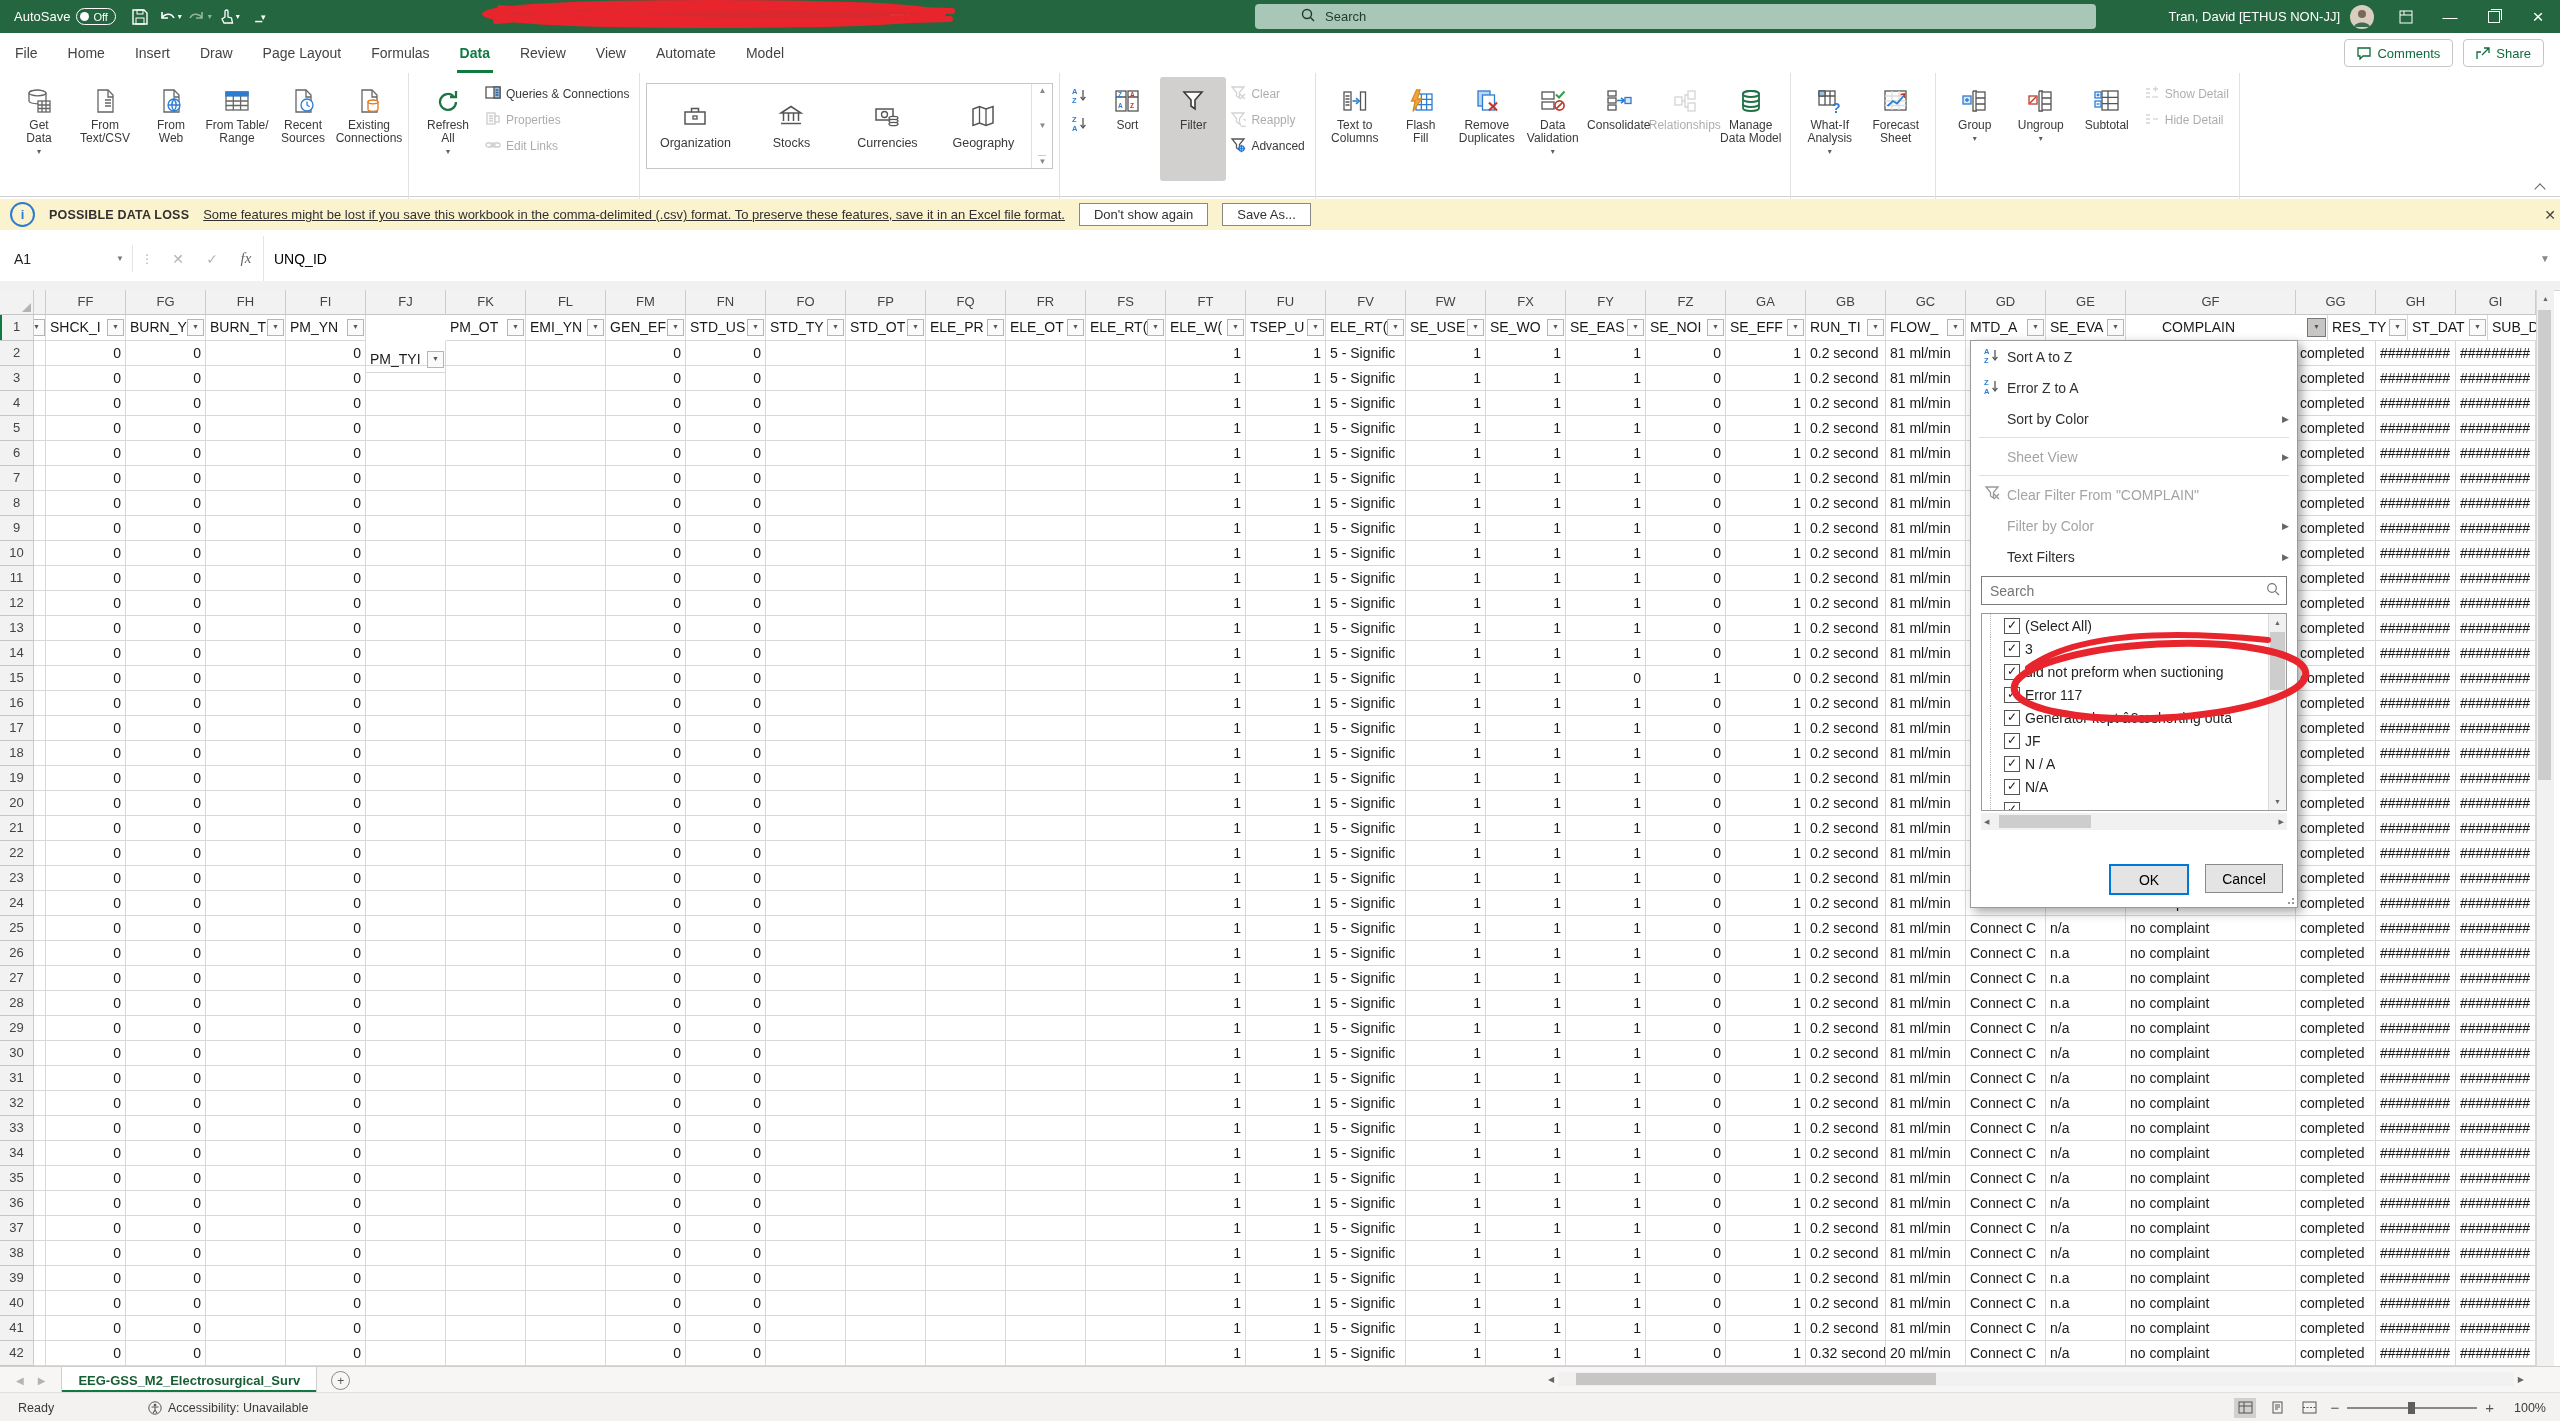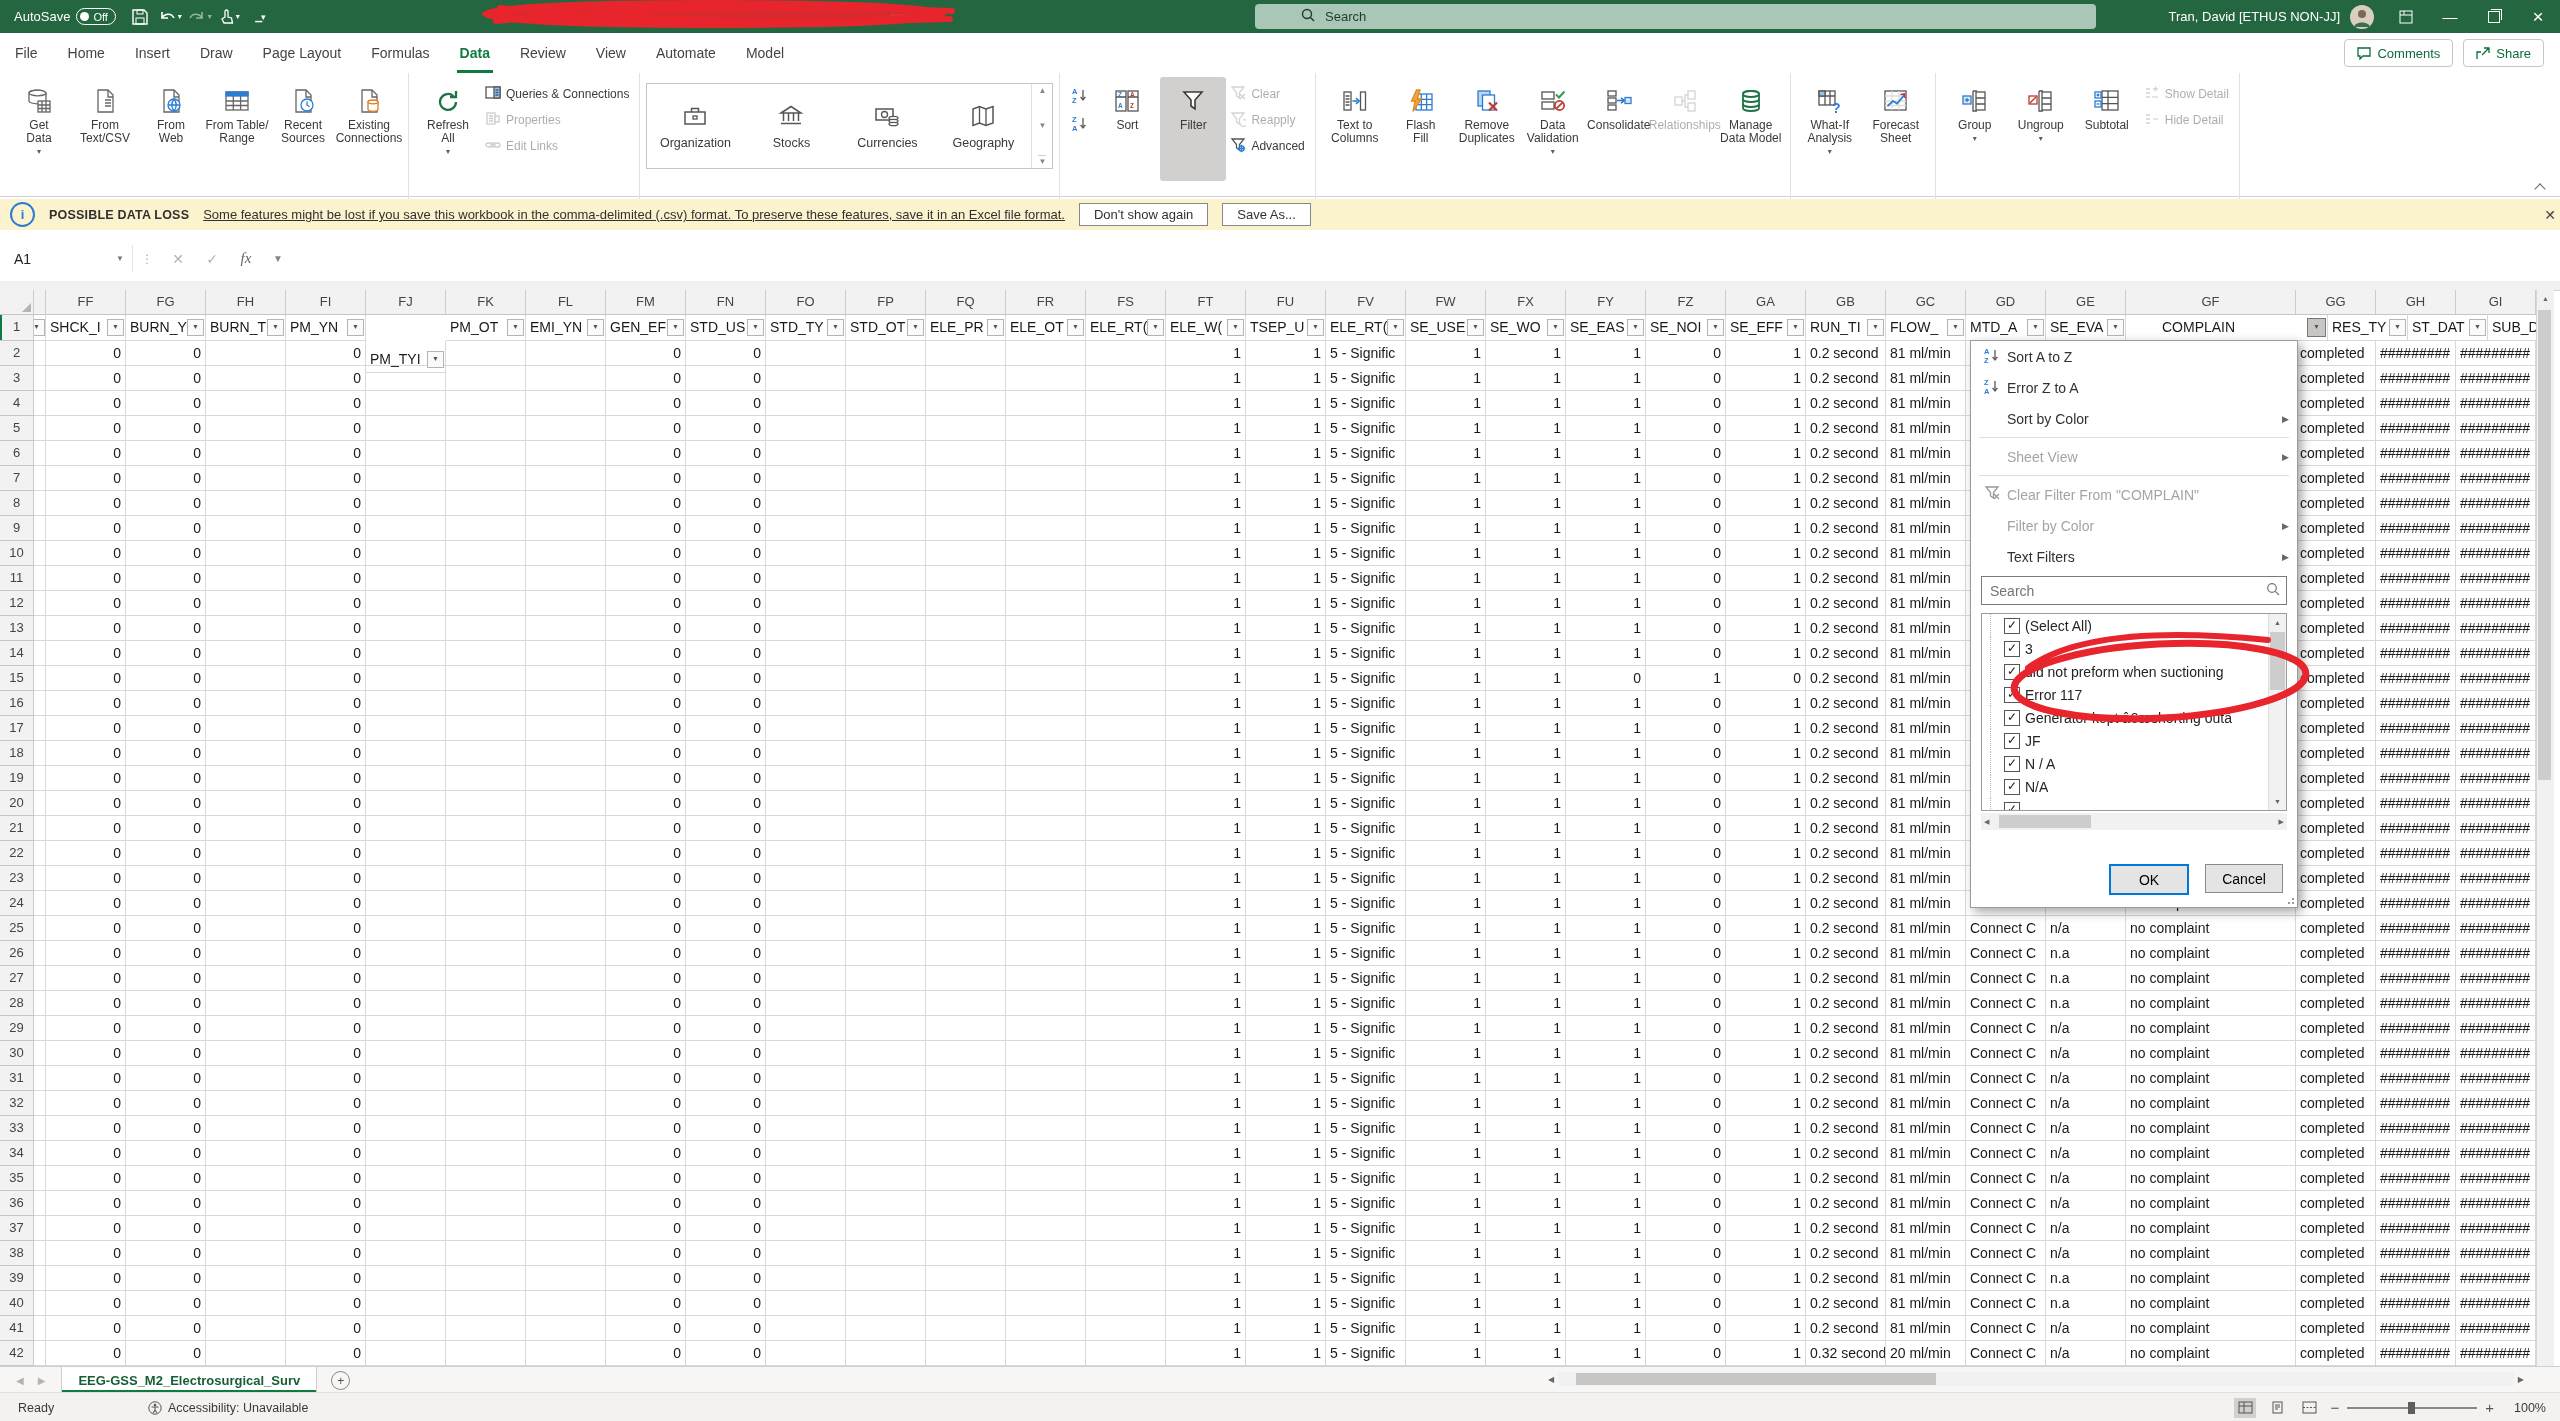--- a/index.html
+++ b/index.html
@@ -653,20 +653,23 @@
 
 <div id="formulabar" class="abs">
   <div id="namebox">
     <span>A1</span>
     <span class="nb-arrow">▼</span>
   </div>
   <span id="fb-dots">⋮</span>
   <span class="fb-btn">✕</span>
   <span class="fb-btn">✓</span>
   <span class="fb-btn" id="fb-fx">fx</span>
+  <div id="fb-input">
+      <span>UNQ_ID</span>
+    </div>
   <span id="fb-exp">▼</span>
 </div>
 <div id="fb-strip" class="abs"></div>
 
 <div id="grid" class="abs">
     <div class="grow">
       <div class="gc hd gut" style="width: 34px; position: relative;">
         <div id="corner-tri"></div>
       </div>
       <div class="gc hd stub" style="width: 12px;"></div>

